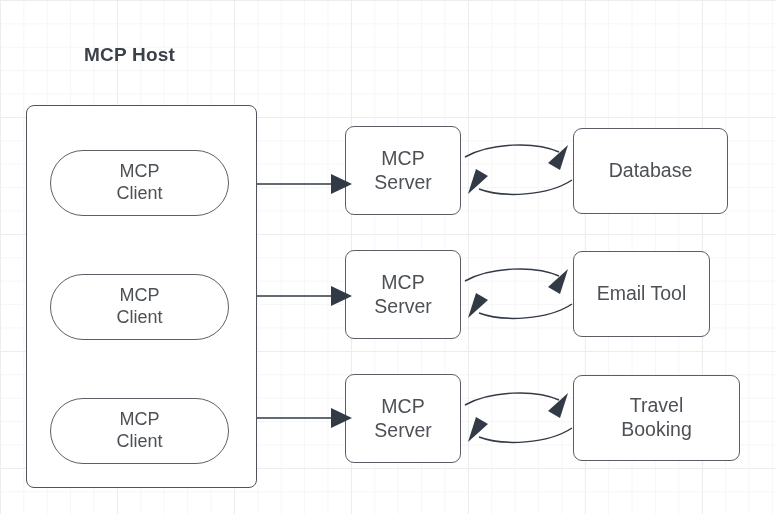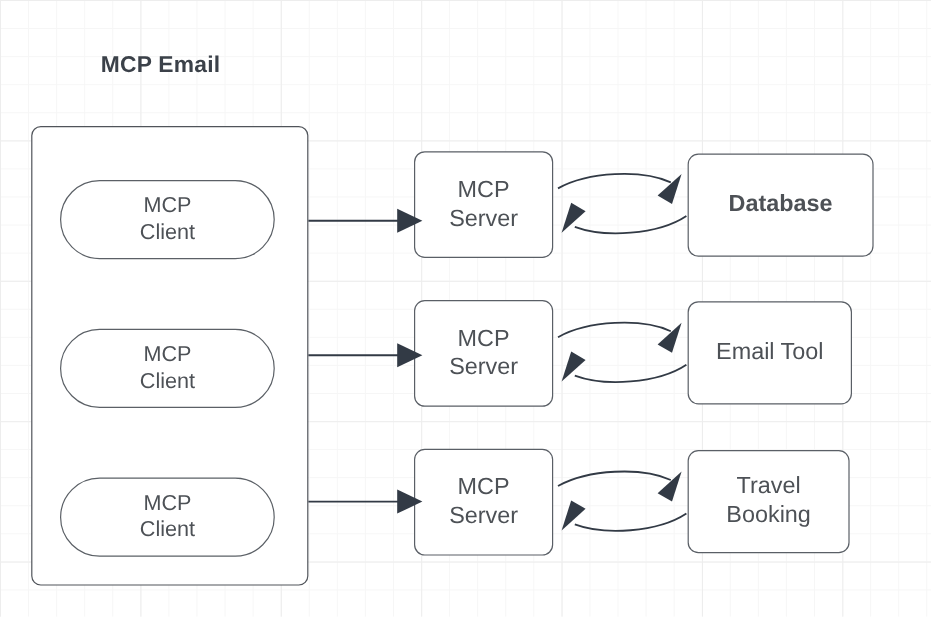--- a/index.html
+++ b/index.html
@@ -74,21 +74,21 @@
     height: 514px;
     pointer-events: none;
     overflow: visible;
   }
 </style>
 </head>
 <body>
 
 <div id="canvas">
 
-  <div class="host-title" style="left:84px; top:44px;">MCP Email</div>
+  <div class="host-title" style="left:84px; top:44px;">MCP Host</div>
 
   <div class="node host-container" style="left:26px; top:105px; width:231px; height:383px;"></div>
 
   <div class="node pill" style="left:50px; top:150px; width:179px; height:66px;">MCP
 Client</div>
 
   <div class="node pill" style="left:50px; top:274px; width:179px; height:66px;">MCP
 Client</div>
 
   <div class="node pill" style="left:50px; top:398px; width:179px; height:66px;">MCP
@@ -96,25 +96,25 @@
 
   <div class="node rect" style="left:345px; top:126px; width:116px; height:89px;">MCP
 Server</div>
 
   <div class="node rect" style="left:345px; top:250px; width:116px; height:89px;">MCP
 Server</div>
 
   <div class="node rect" style="left:345px; top:374px; width:116px; height:89px;">MCP
 Server</div>
 
-  <div class="node rect" style="left:573px; top:128px; width:155px; height:86px;font-weight:bold;">Database</div>
+  <div class="node rect" style="left:573px; top:128px; width:155px; height:86px;">Database</div>
 
   <div class="node rect" style="left:573px; top:251px; width:137px; height:86px;">Email Tool</div>
 
-  <div class="node rect" style="left:573px; top:375px; width:135px; height:86px;">Travel
+  <div class="node rect" style="left:573px; top:375px; width:167px; height:86px;">Travel
 Booking</div>
 
   <svg class="edge-svg" viewBox="0 0 776 514">
     <g fill="none" stroke="#323a45" stroke-width="1.6">
 
       <g>
         <line x1="257" y1="184" x2="333" y2="184"></line>
         <polygon points="331,174 352,184 331,194" fill="#323a45" stroke="none"></polygon>
       </g>
 

